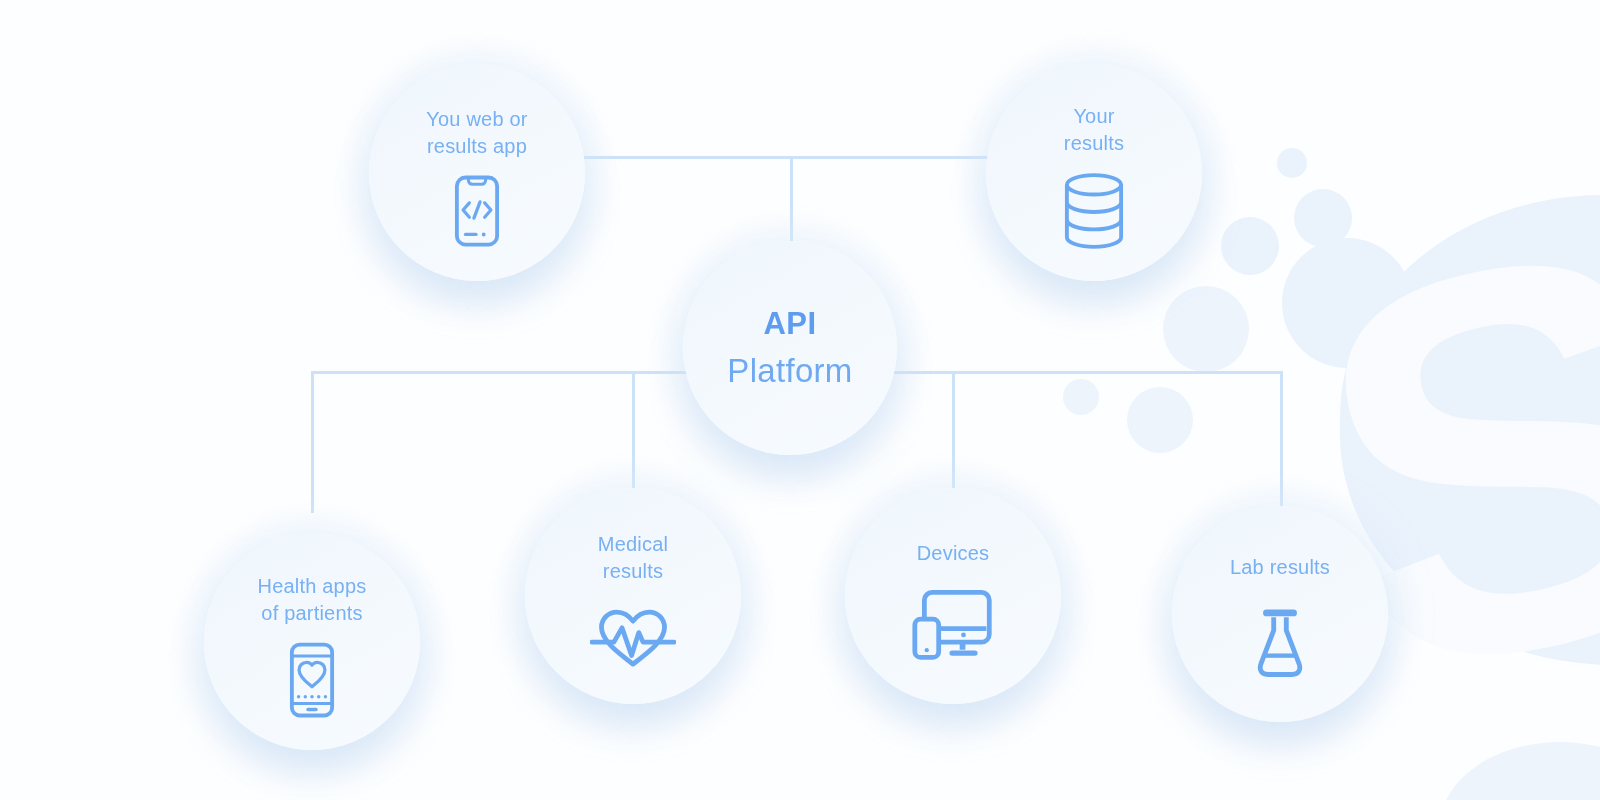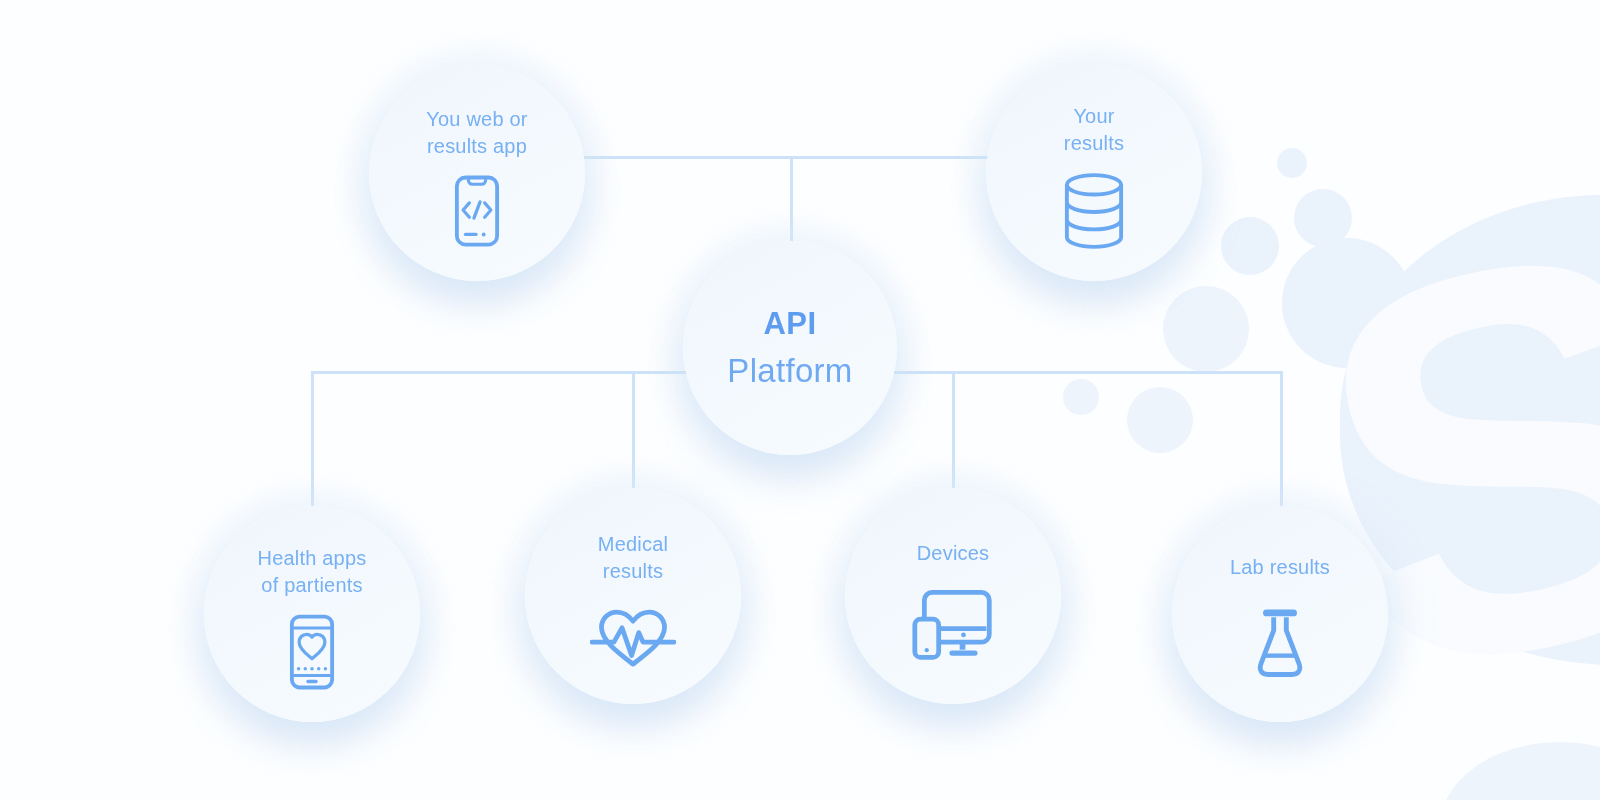--- a/index.html
+++ b/index.html
@@ -137,21 +137,21 @@
     </div>
   </div>
 
   <div class="node" style="left:683px; top:241px; width:214px; height:214px;">
     <div class="node-inner" style="gap:4px; transform:none;">
       <div class="api-title-primary">API</div>
       <div class="api-title-secondary">Platform</div>
     </div>
   </div>
 
-  <div class="node node-sm" style="left:204px; top:506px;">
+  <div class="node node-sm" style="left:204px; top:534px;">
     <div class="node-inner">
       <div class="node-label">
         <span>Health apps</span>
         <span>of partients</span>
       </div>
       <svg class="icon-svg" width="46" height="78" viewBox="0 0 48 80" fill="none" stroke="currentColor">
         <rect x="3" y="3" width="42" height="74" rx="8" stroke-width="4"></rect>
         <line x1="4" y1="15" x2="44" y2="15" stroke-width="3.2"></line>
         <path d="M24 47 C20 43.5 10.5 37 10.5 29.5 C10.5 25 14 21.5 18.5 21.5 C21 21.5 23 22.8 24 24.5 C25 22.8 27 21.5 29.5 21.5 C34 21.5 37.5 25 37.5 29.5 C37.5 37 28 43.5 24 47 Z" stroke-width="3.4" stroke-linejoin="round"></path>
         <g fill="currentColor" stroke="none">

